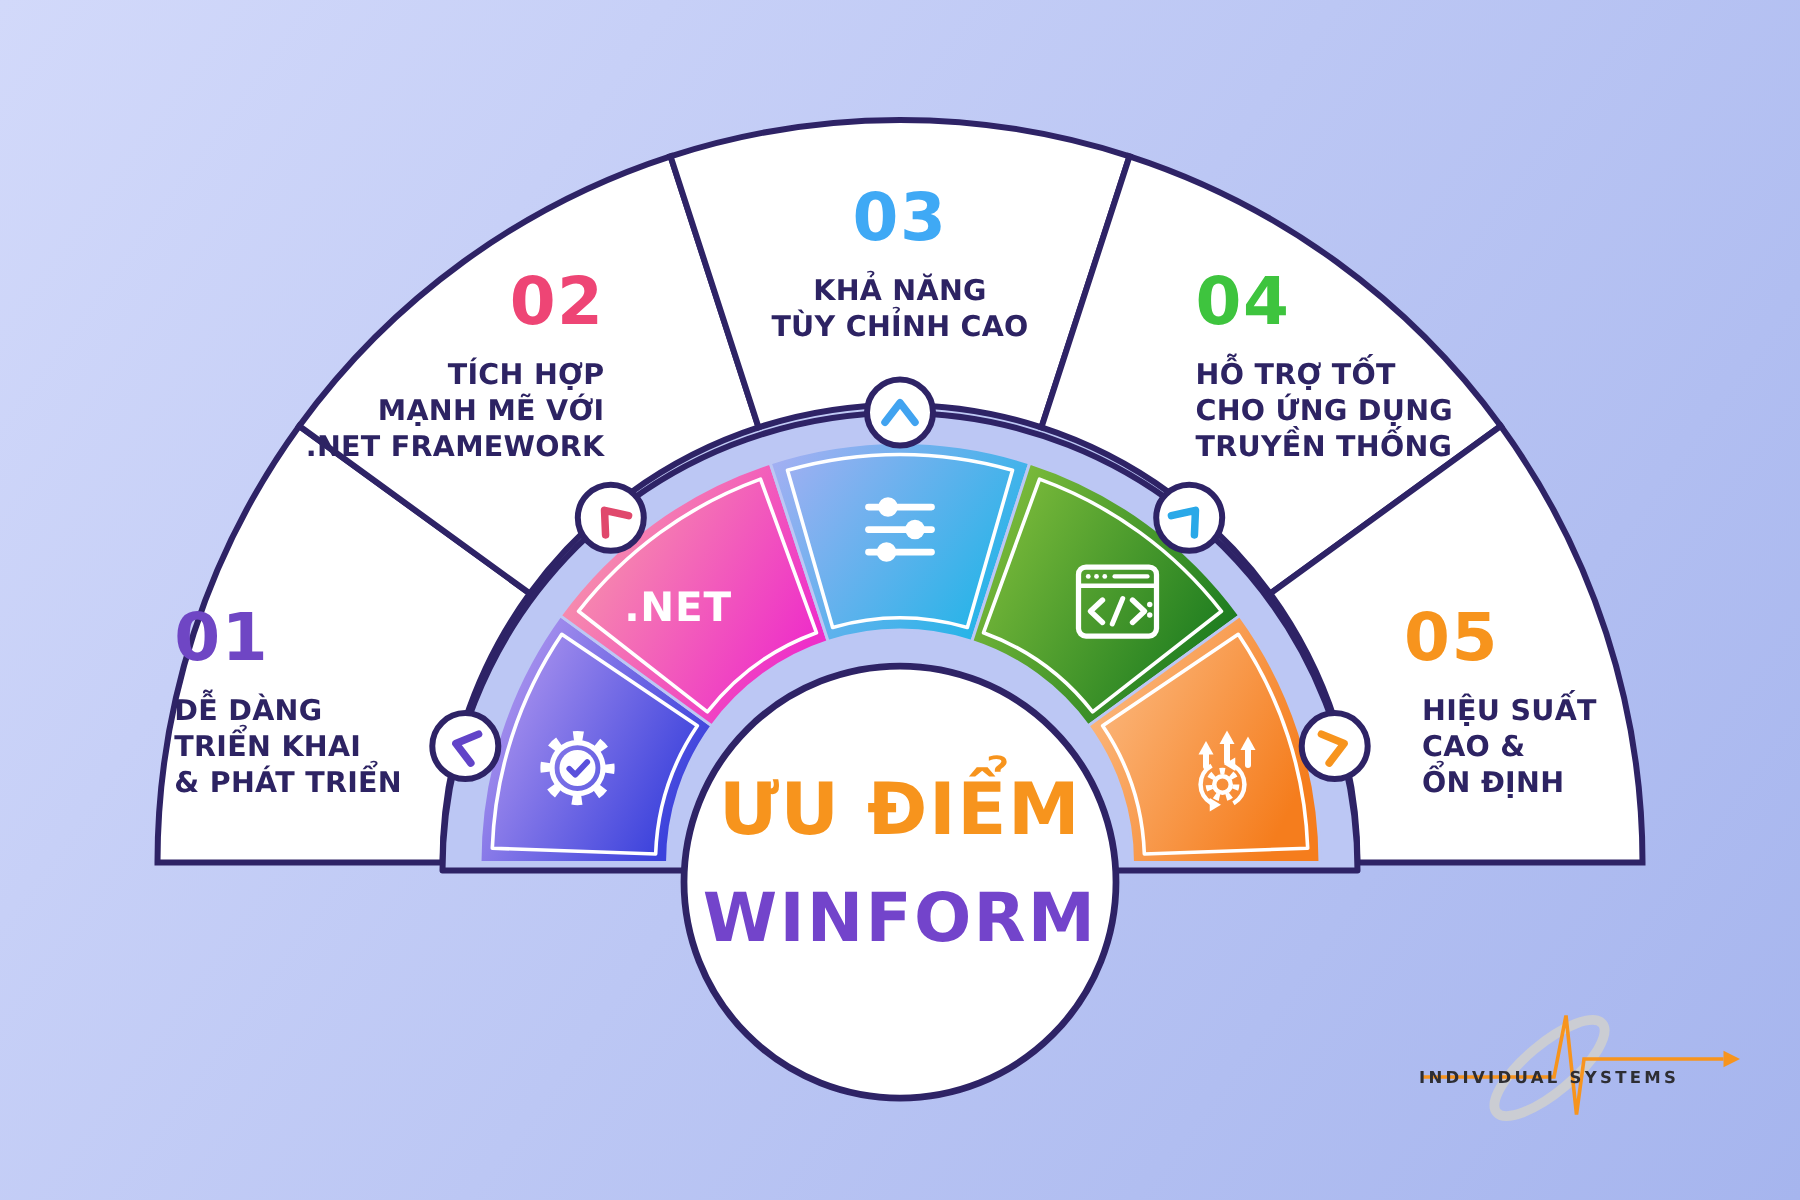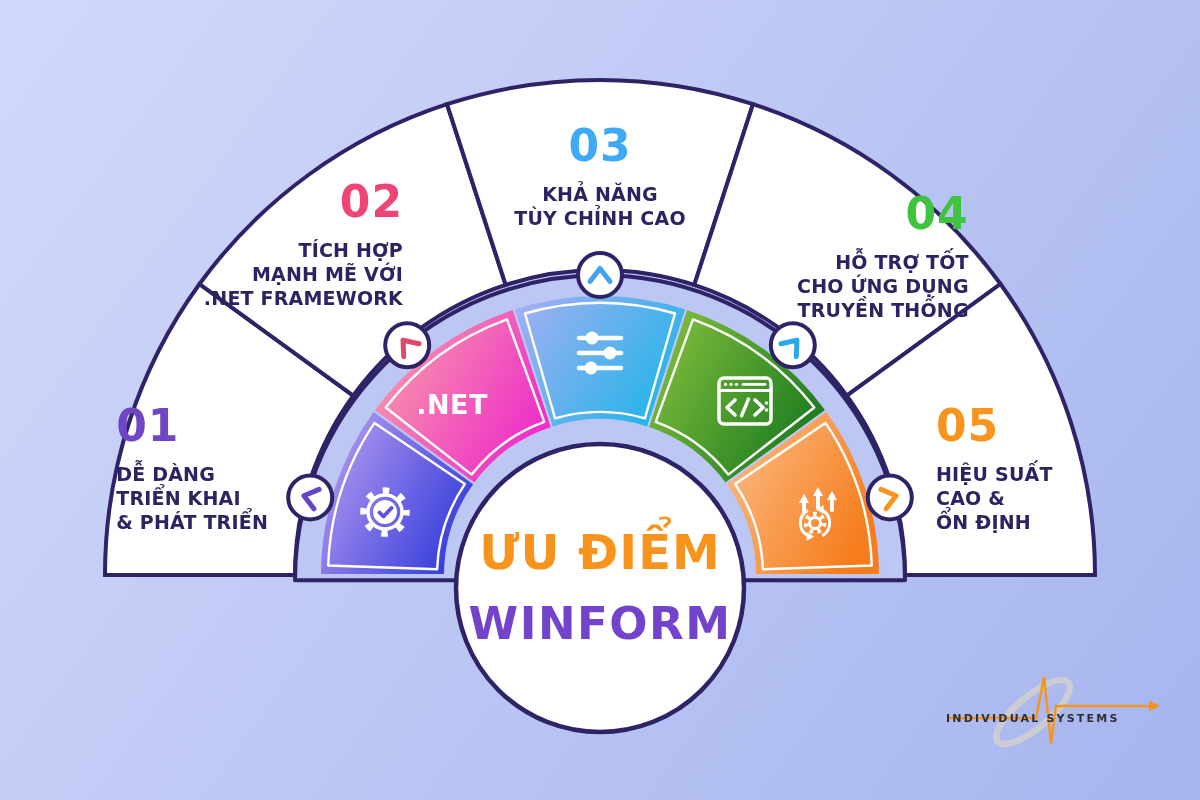--- a/index.html
+++ b/index.html
@@ -9,24 +9,24 @@
          background:linear-gradient(126deg,#d2d9fa 0%,#c7d0f8 38%,#a6b5ee 100%);}
   .stage > svg{position:absolute;left:0;top:0;}
 
   .sec{position:absolute;}
   .sec .num{font-size:44px;font-weight:700;line-height:1;letter-spacing:1px;}
   .sec .title{font-size:19px;font-weight:700;line-height:24px;margin-top:14px;
               white-space:pre-line;letter-spacing:0.2px;}
   .sec-1{right:932px;top:404px;text-align:left;}
   .sec-2{right:797px;top:180px;text-align:right;}
   .sec-3{left:600px;top:124px;transform:translateX(-50%);text-align:center;white-space:nowrap;}
-  .sec-4{left:797px;top:192px;text-align:right;}
+  .sec-4{left:797px;top:180px;text-align:left;}
   .sec-5{left:936px;top:404px;text-align:left;}
 
-  .center-title{position:absolute;left:600px;top:528px;transform:translateX(-50%);
+  .center-title{position:absolute;left:600px;top:516px;transform:translateX(-50%);
                 text-align:center;white-space:nowrap;}
   .center-title .l1{font-size:48px;font-weight:700;letter-spacing:1px;line-height:1;}
   .center-title .l2{font-size:45px;font-weight:700;letter-spacing:1.5px;line-height:1;margin-top:25px;}
 
   .logo-text{position:absolute;left:946px;top:712px;font-size:11px;font-weight:700;
              letter-spacing:2.2px;white-space:nowrap;}
 </style>
 </head>
 <body>
 
@@ -178,21 +178,21 @@
 TÙY CHỈNH CAO</div>
   </div>
   <div class="sec sec-4">
     <div class="num" style="color: rgb(62, 196, 62);">04</div>
     <div class="title" style="color: rgb(45, 35, 99);">HỖ TRỢ TỐT
 CHO ỨNG DỤNG
 TRUYỀN THỐNG</div>
   </div>
   <div class="sec sec-5">
     <div class="num" style="color: rgb(247, 148, 29);">05</div>
-    <div class="title" style="color: rgb(45, 35, 99);">HIỆU SUẤT
+    <div class="title" style="color: rgb(45, 35, 99); margin-left: 12px;">HIỆU SUẤT
 CAO &amp;
 ỔN ĐỊNH</div>
   </div>
 
   <div class="center-title">
     <div class="l1" style="color: rgb(247, 148, 29);">ƯU ĐIỂM</div>
     <div class="l2" style="color: rgb(115, 68, 203);">WINFORM</div>
   </div>
 
   <div class="logo-text" style="color: rgb(46, 46, 51);">INDIVIDUAL SYSTEMS</div>

